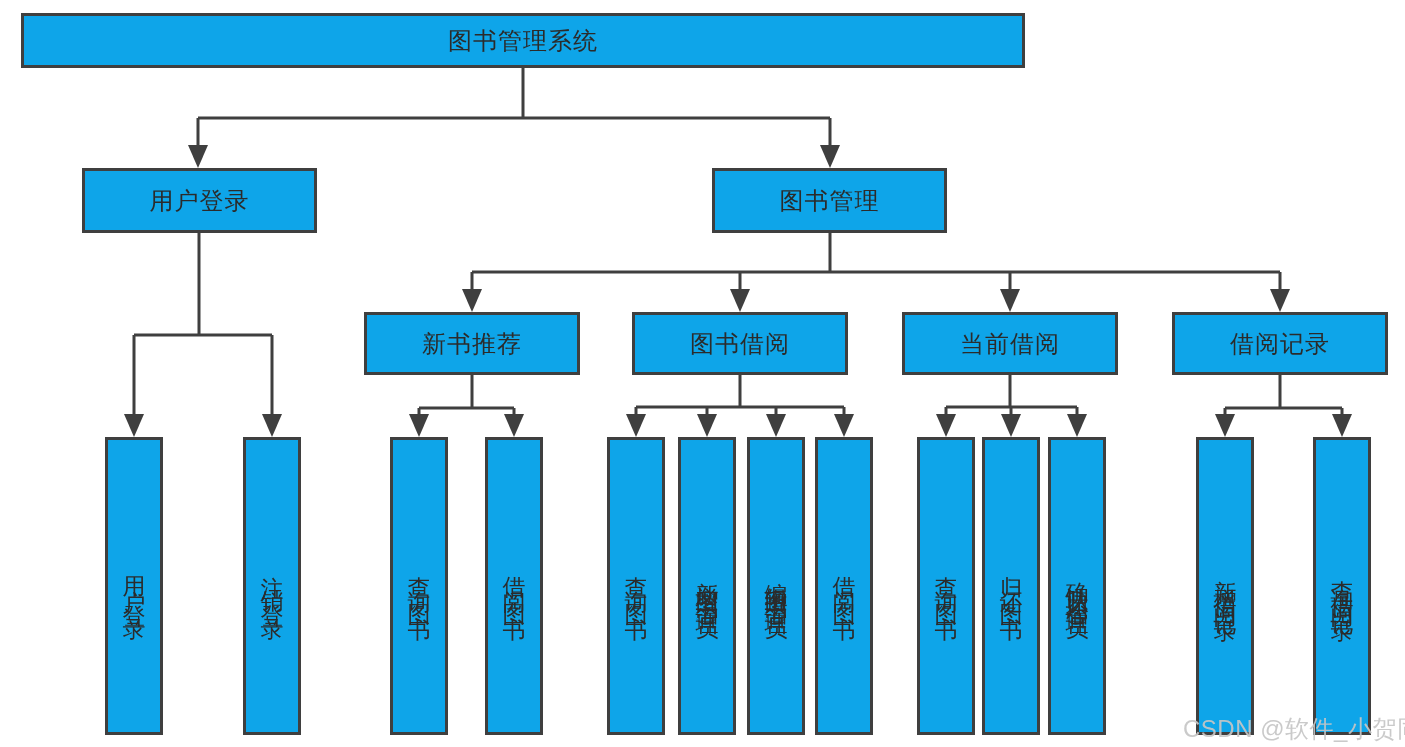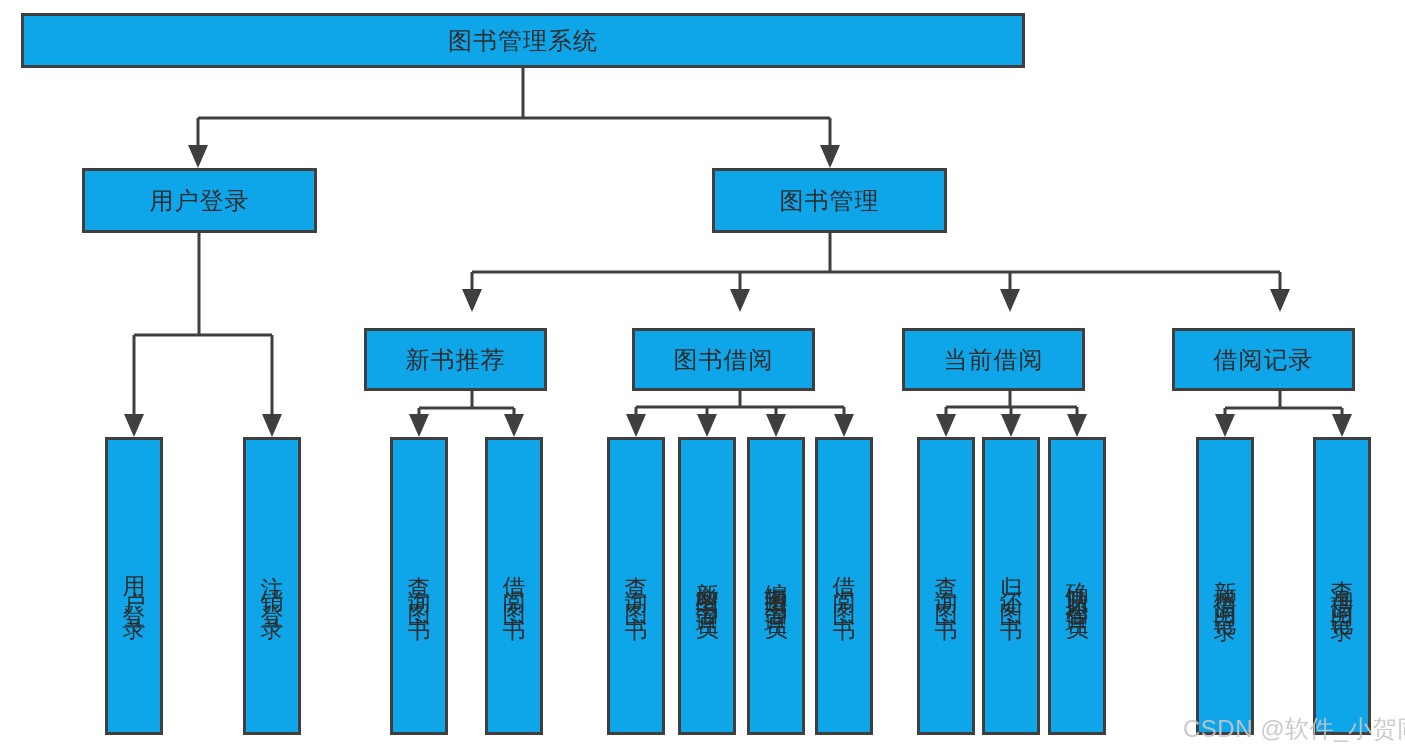--- a/index.html
+++ b/index.html
@@ -30,21 +30,21 @@
     box-sizing: border-box;
     background: #0ea5e9;
     border: 3px solid var(--line);
     display: flex;
     align-items: center;
     justify-content: center;
     color: var(--text);
   }
   .l1 { left: 21px; top: 13px; width: 1004px; height: 55px; }
   .l2 { top: 168px; width: 235px; height: 65px; }
-  .l3 { top: 328px; width: 183px; height: 63px; }
+  .l3 { top: 312px; width: 216px; height: 63px; }
   .leaf { top: 437px; width: 58px; height: 298px; }
   .hlabel {
     font-size: 24px;
     letter-spacing: 1px;
     white-space: nowrap;
   }
   .vlabel {
     writing-mode: vertical-rl;
     text-orientation: mixed;
     font-size: 23px;

